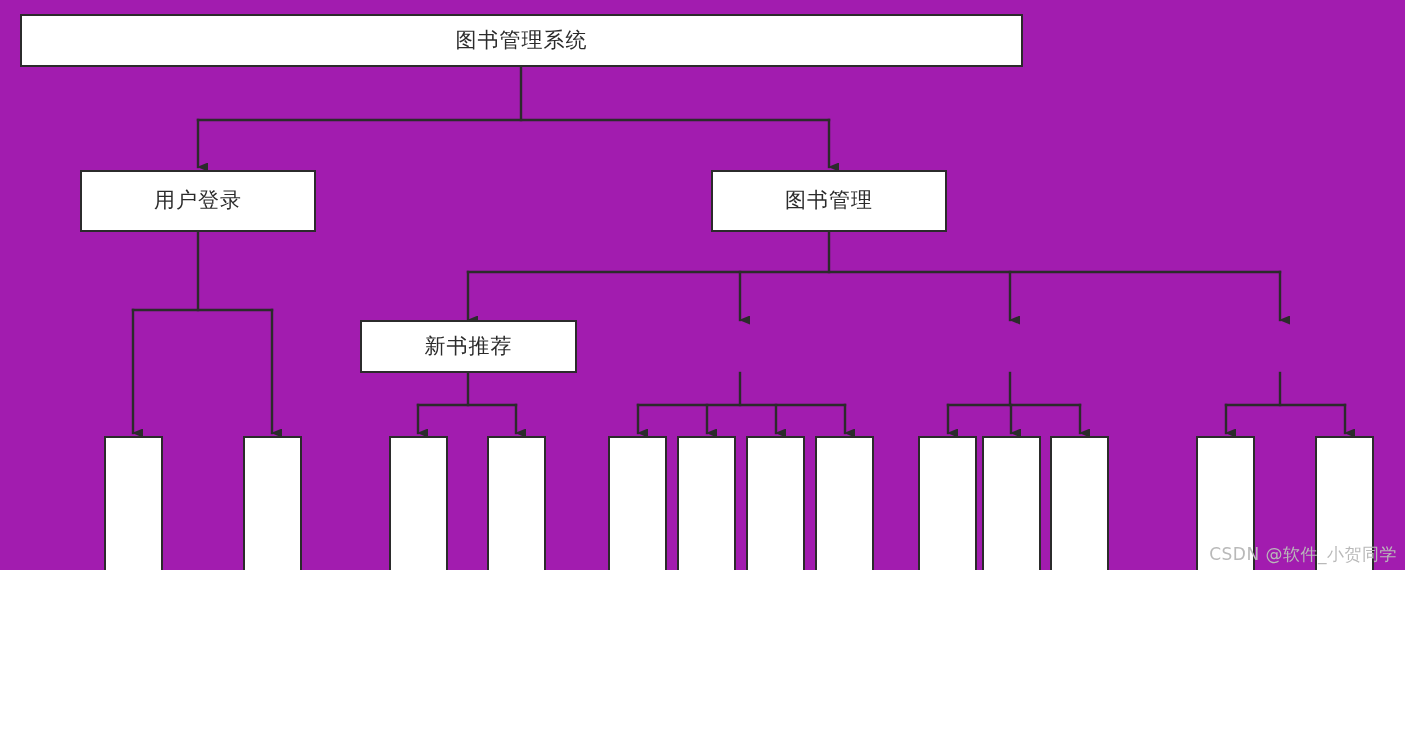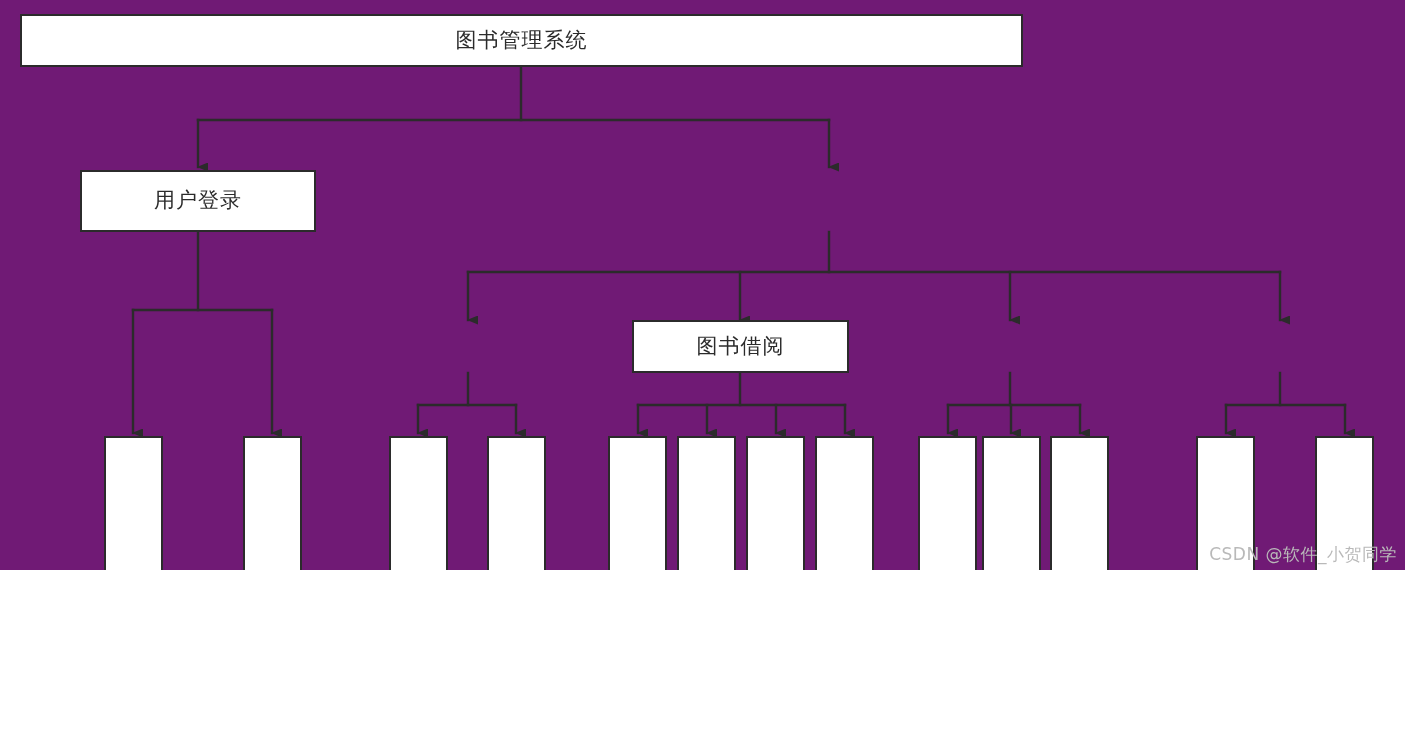--- a/index.html
+++ b/index.html
@@ -8,21 +8,21 @@
     padding: 0;
     background: #ffffff;
   }
   body {
     font-family: "DejaVu Sans", "Liberation Sans", sans-serif;
   }
   #diagram-root {
     position: relative;
     width: 1405px;
     height: 570px;
-    background: #701a75;
+    background: #a21caf;
     overflow: hidden;
   }
   #edges-layer {
     position: absolute;
     left: 0;
     top: 0;
     width: 1405px;
     height: 747px;
   }
   .node {
@@ -123,23 +123,26 @@
     </g>
   </svg>
 
   <div class="node horizontal" style="left:20px; top:14px; width:1003px; height:53px;">
     <span class="label">图书管理系统</span>
   </div>
 
   <div class="node horizontal" style="left:80px; top:170px; width:236px; height:62px;">
     <span class="label">用户登录</span>
   </div>
+  <div class="node horizontal" style="left:711px; top:170px; width:236px; height:62px;">
+    <span class="label">图书管理</span>
+  </div>
 
-  <div class="node horizontal" style="left:632px; top:320px; width:217px; height:53px;">
-    <span class="label">图书借阅</span>
+  <div class="node horizontal" style="left:360px; top:320px; width:217px; height:53px;">
+    <span class="label">新书推荐</span>
   </div>
 
   <div class="node vertical" style="left:104px; top:436px; width:59px; height:297px;">
     <span class="label">用户登录</span>
   </div>
   <div class="node vertical" style="left:243px; top:436px; width:59px; height:297px;">
     <span class="label">注销登录</span>
   </div>
 
   <div class="node vertical" style="left:389px; top:436px; width:59px; height:297px;">

